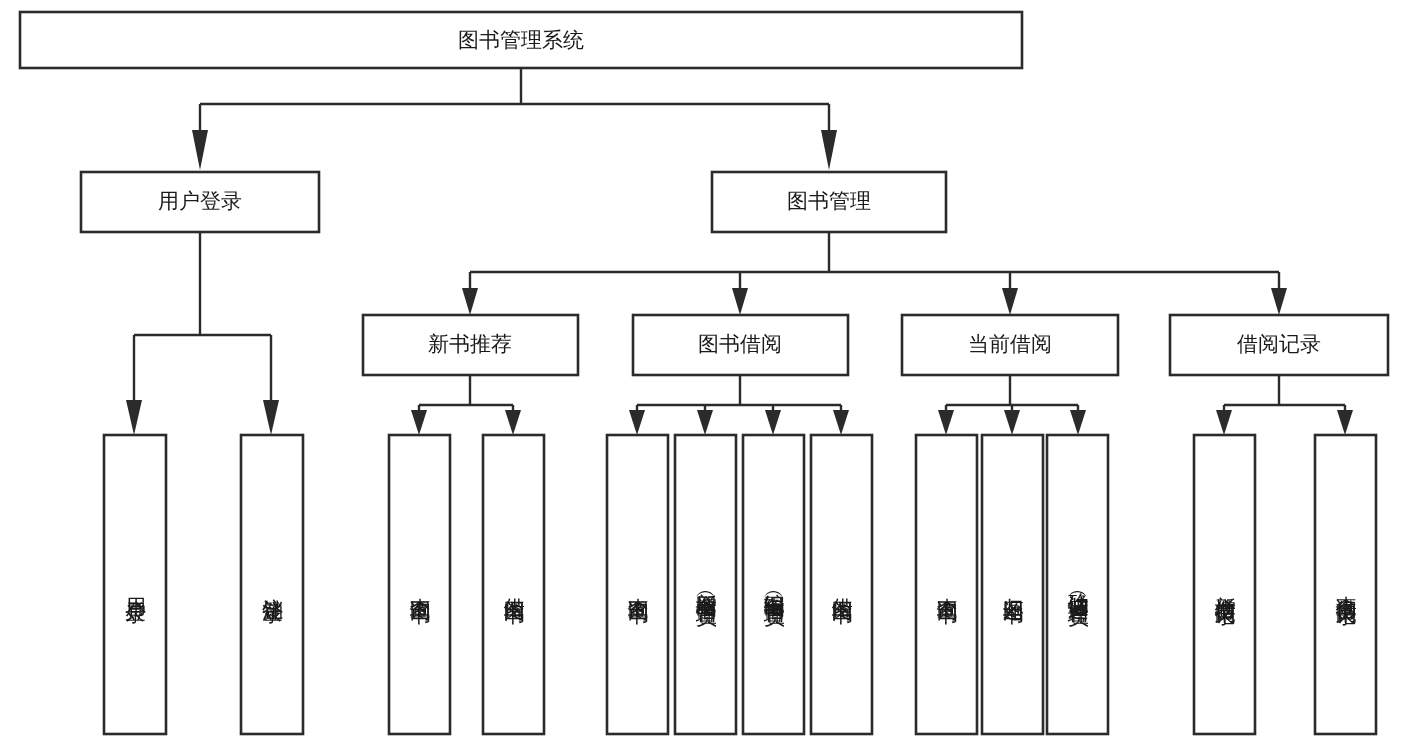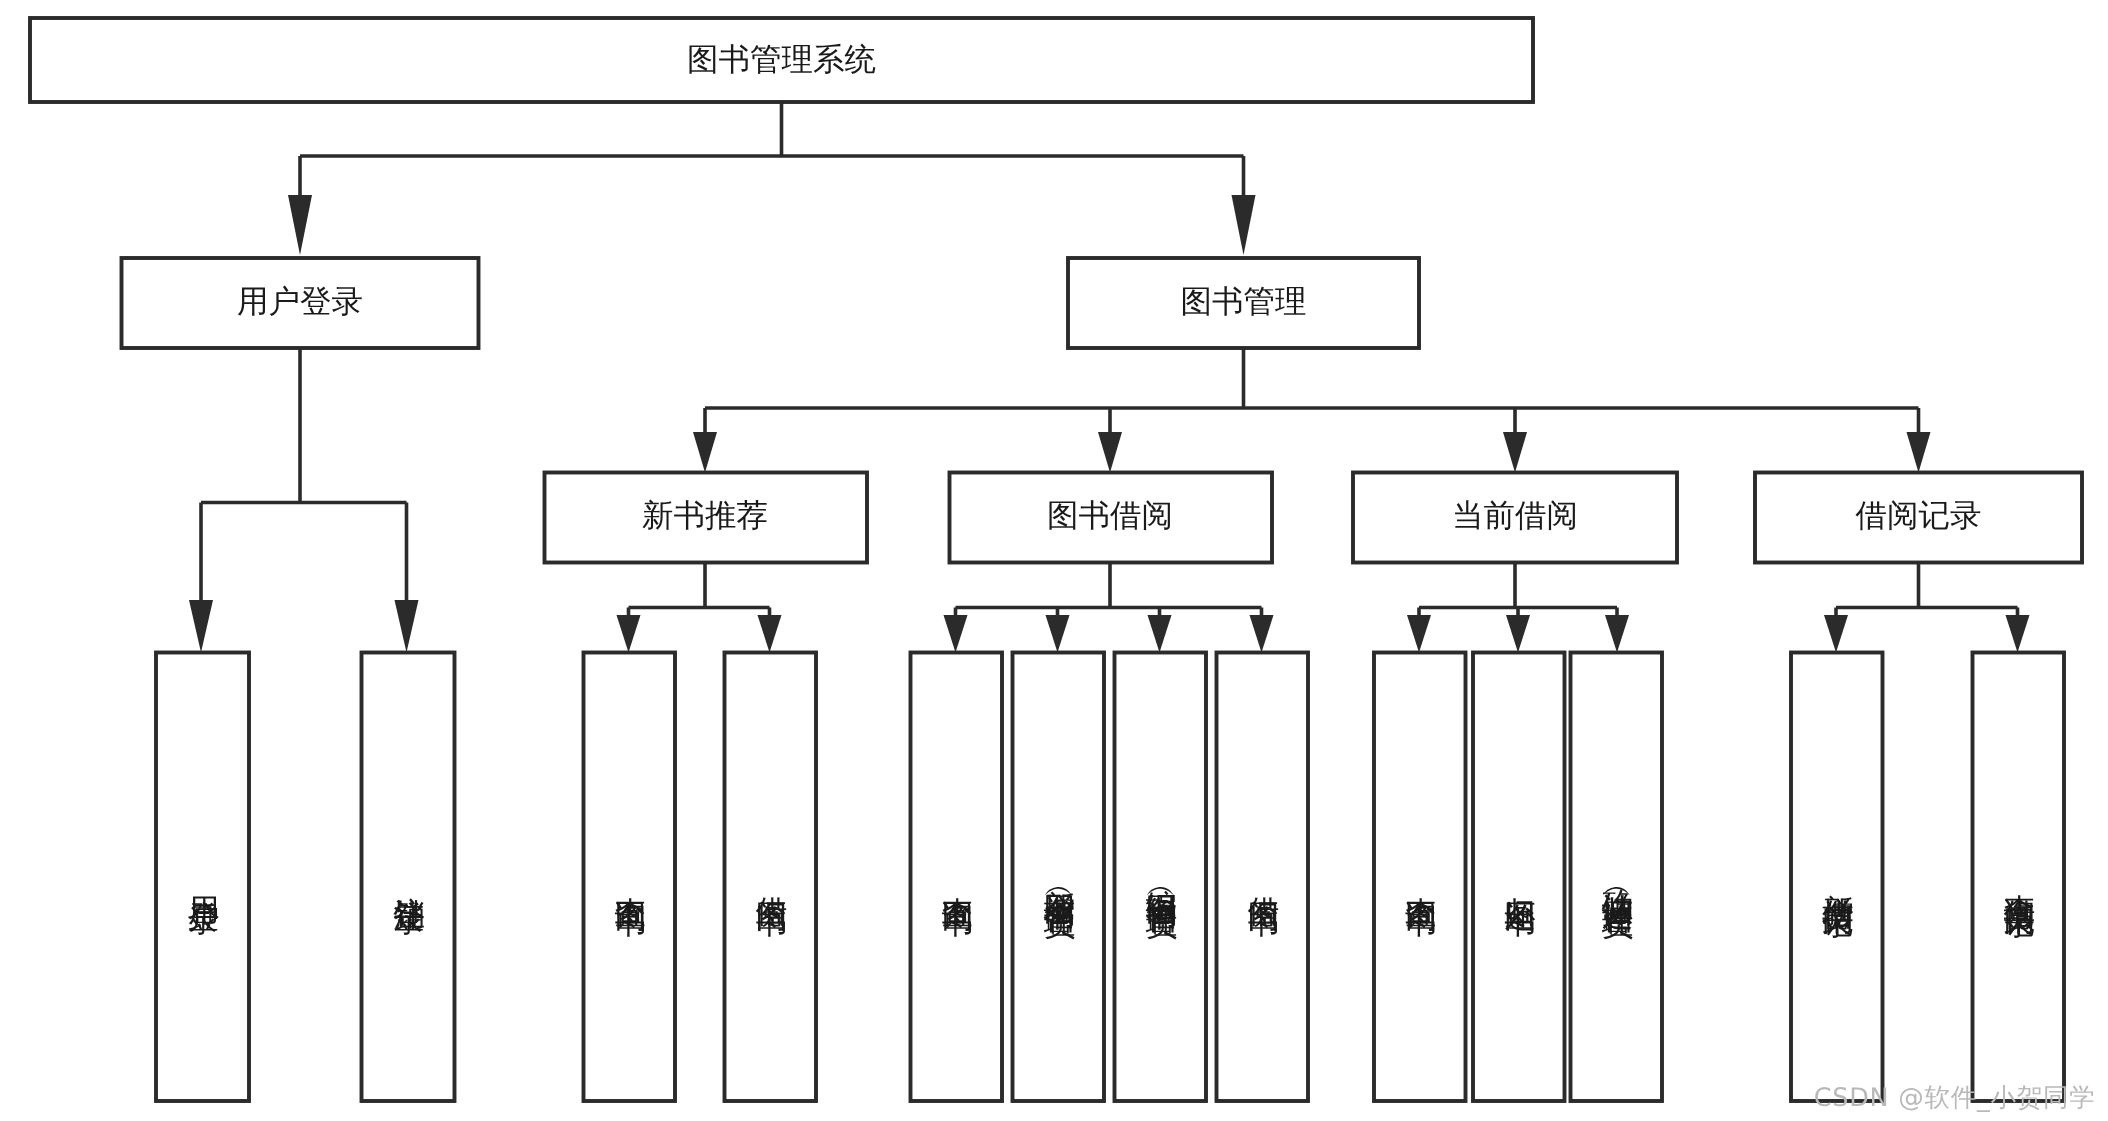--- a/index.html
+++ b/index.html
@@ -291,14 +291,13 @@
       <rect class="leaf-box" x="1315" y="435" width="61" height="299"></rect>
       <foreignObject class="leaf-label-fo" x="1315" y="435" width="61" height="299">
         <div xmlns="http://www.w3.org/1999/xhtml" class="leaf-label">
           <span>查询借阅记录</span>
         </div>
       </foreignObject>
     </g>
 
   </svg>
 
-  <div class="watermark">CSDN @软件_小贺同学</div>
 </div>
 
 </body></html>

